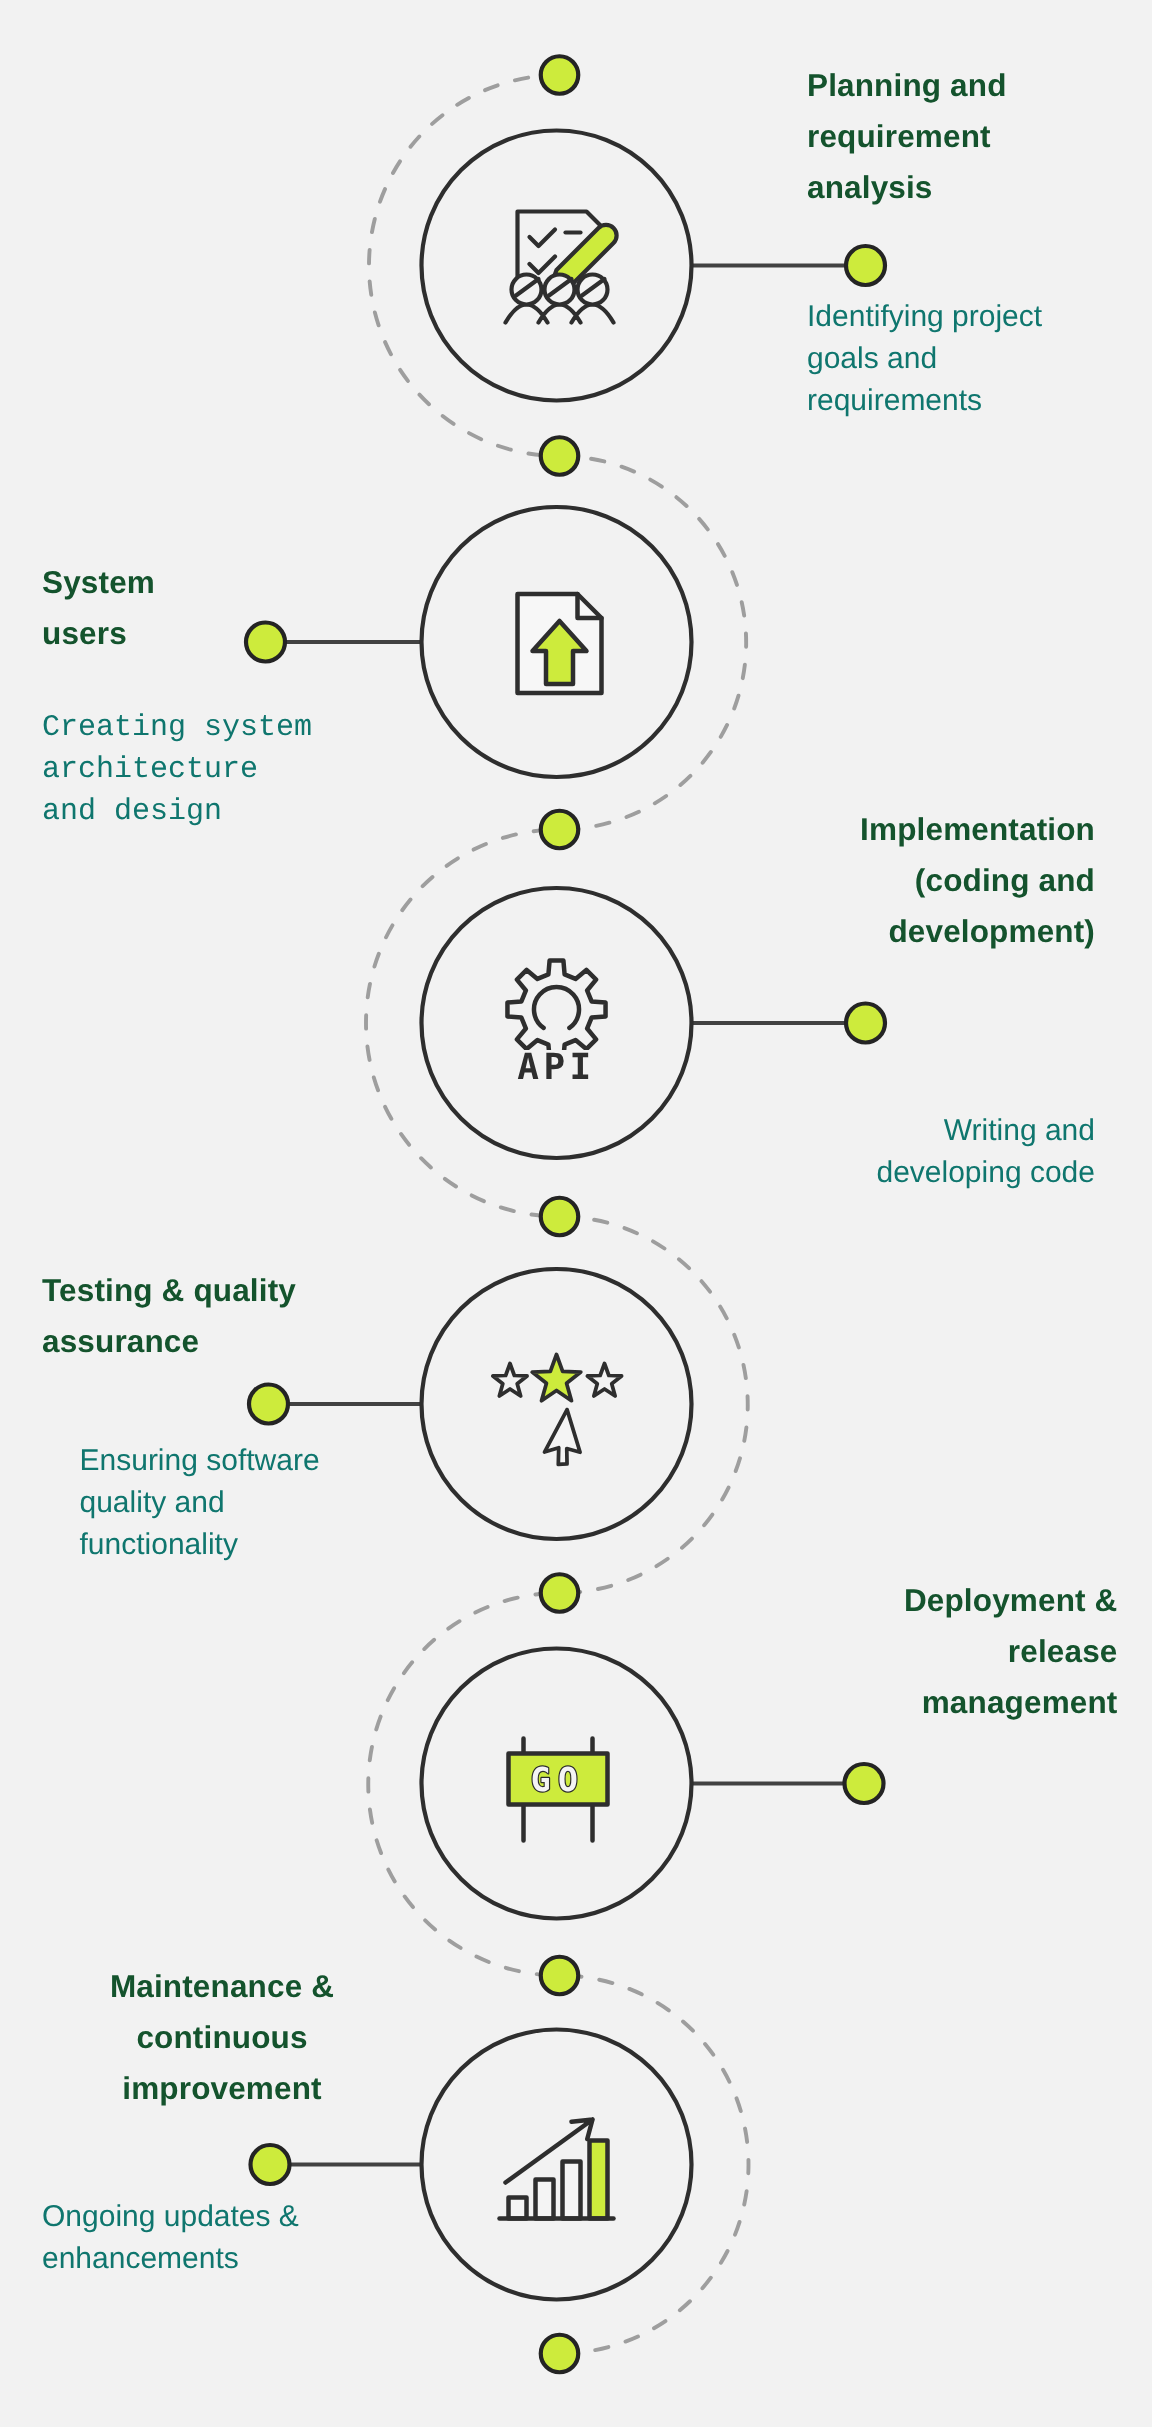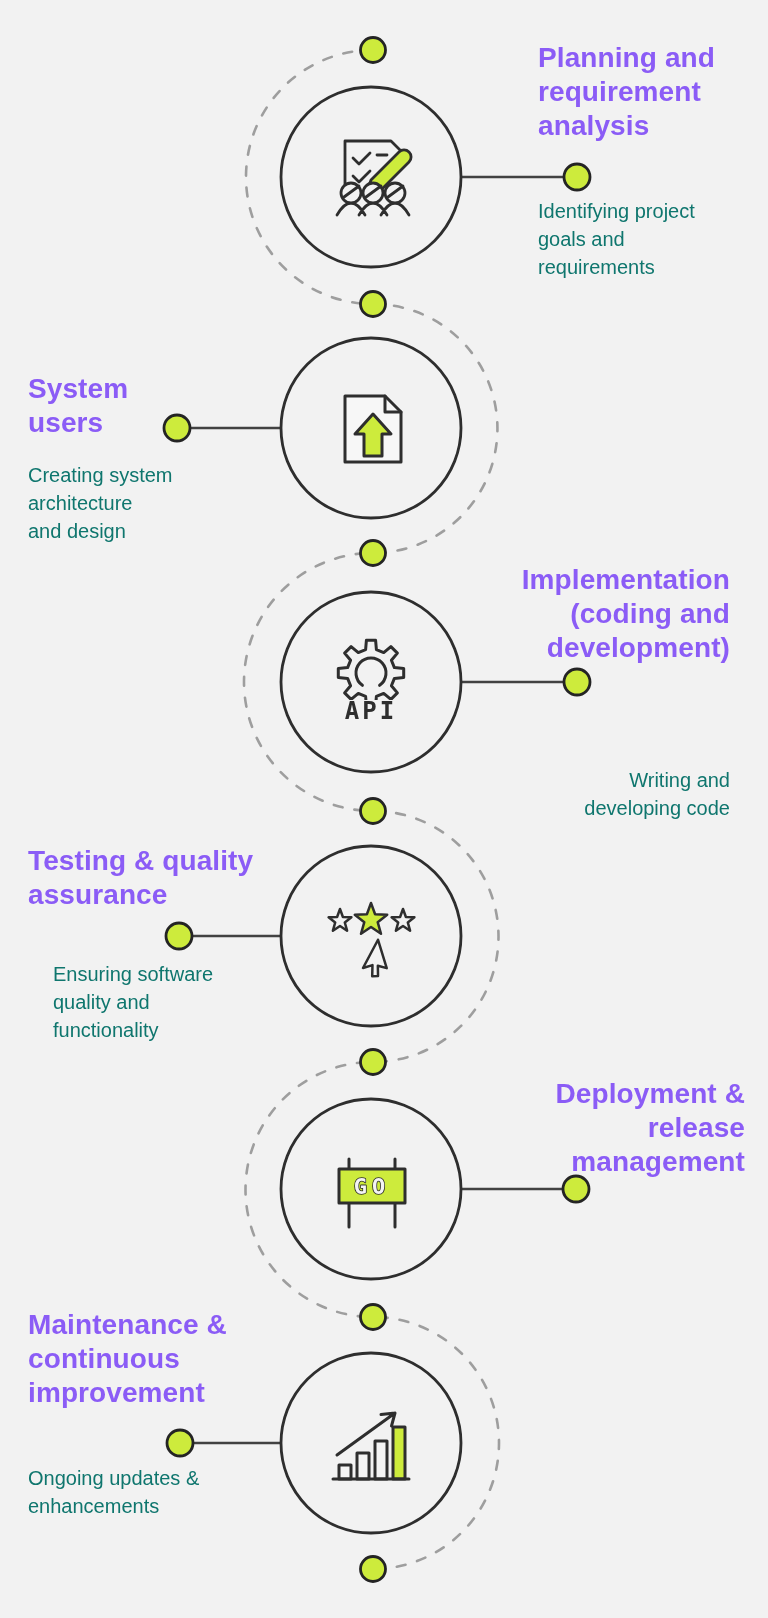--- a/index.html
+++ b/index.html
@@ -8,42 +8,42 @@
     position:relative;
     width:768px;height:1618px;
     background:#f2f2f2;
     overflow:hidden;
     font-family:"Liberation Sans", sans-serif;
   }
   .layer{position:absolute;left:0;top:0;}
   .title{
     position:absolute;
     font-weight:bold;
-    font-size:28px;line-height:34px;
-    color:#8b5cf6;
+    font-size:21px;line-height:34px;
+    color:#14532d;
     letter-spacing:0.1px;
   }
   .desc{
     position:absolute;
     font-size:20px;line-height:28px;
     color:#0f766e;
   }
-  .t-right{text-align:right;margin-top:26px;}
+  .t-right{text-align:right;}
   .line{white-space:nowrap;}
   .s1t{left:538px;top:41px;width:210px;}
   .s1d{left:538px;top:197px;width:200px;}
   .s2t{left:28px;top:372px;width:210px;}
-  .s2d{left:28px;top:461px;width:210px;}
+  .s2d{left:28px;top:472px;width:210px;font-family:Liberation Mono, monospace;}
   .s3t{right:38px;top:537px;width:240px;}
   .s3d{right:38px;top:740px;width:220px;}
   .s4t{left:28px;top:844px;width:250px;}
   .s4d{left:28px;top:960px;width:220px;margin-left:25px;}
   .s5t{right:23px;top:1051px;width:220px;}
   .s5d{right:23px;top:1217px;width:230px;}
-  .s6t{left:28px;top:1308px;width:240px;}
+  .s6t{left:28px;top:1308px;width:240px;text-align:center;}
   .s6d{left:28px;top:1464px;width:240px;}
 </style>
 </head>
 <body>
 
 <div class="canvas">
 
   <svg class="layer" width="768" height="1618" viewBox="0 0 768 1618">
 
     <path d="M373 50 A127 127 0 0 0 373 304

